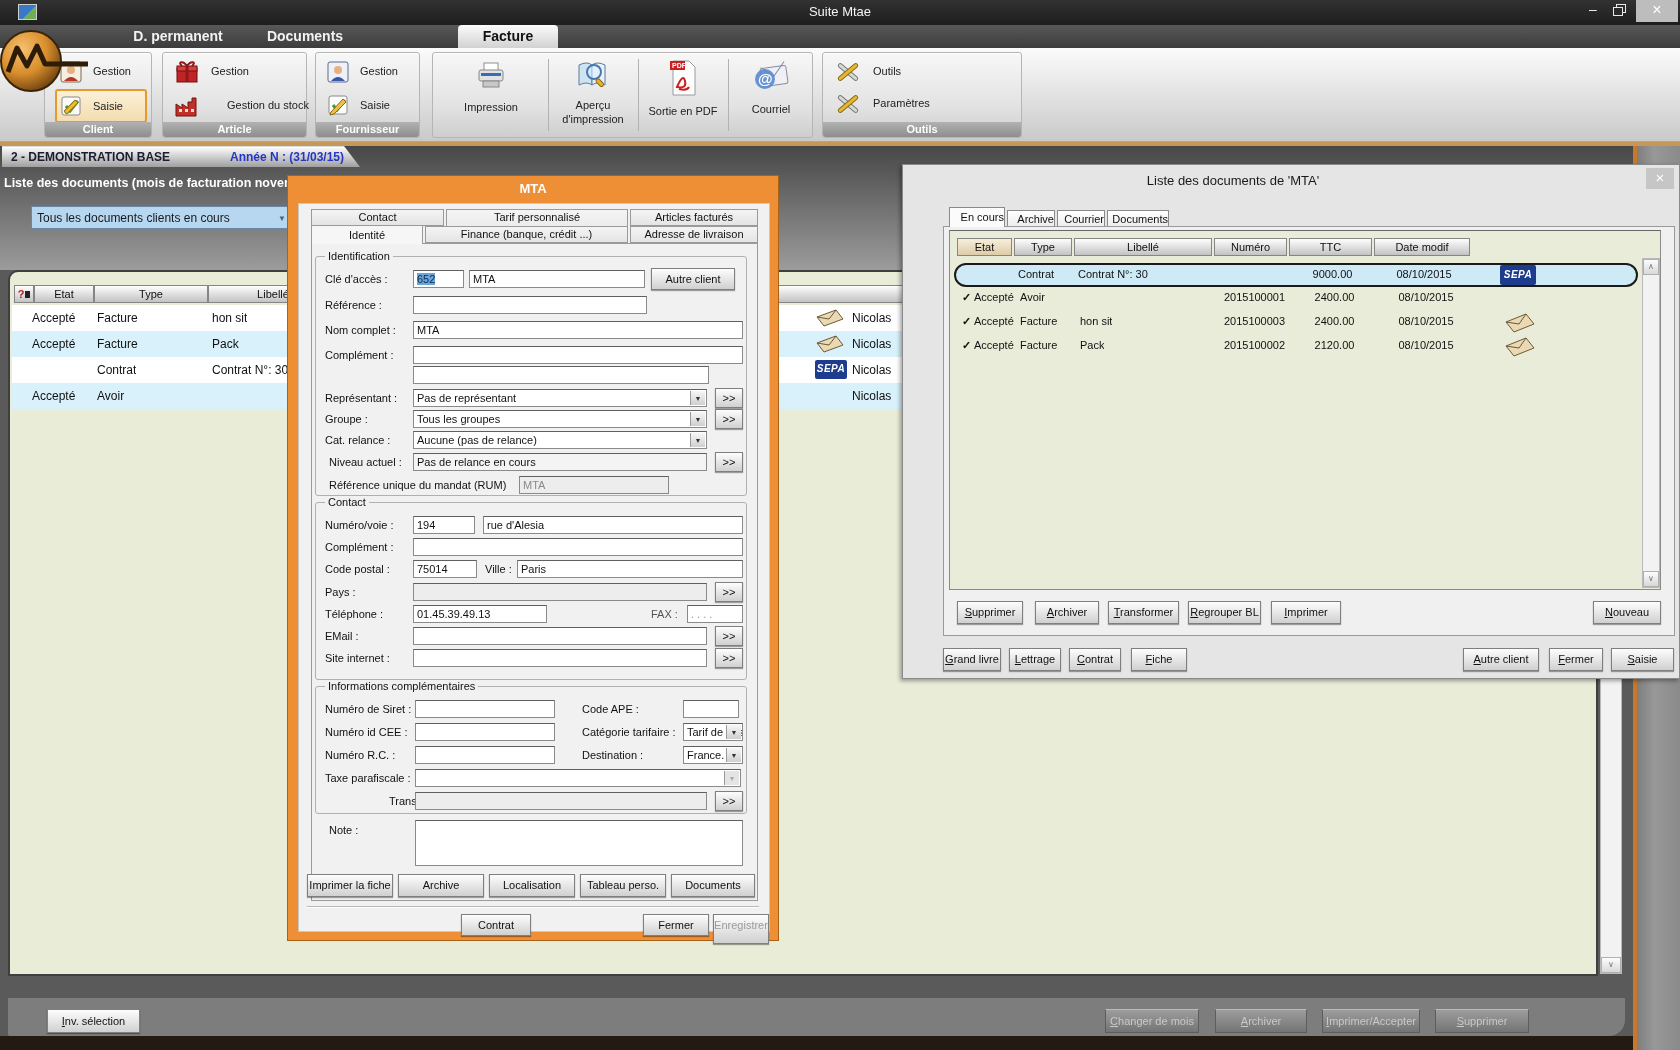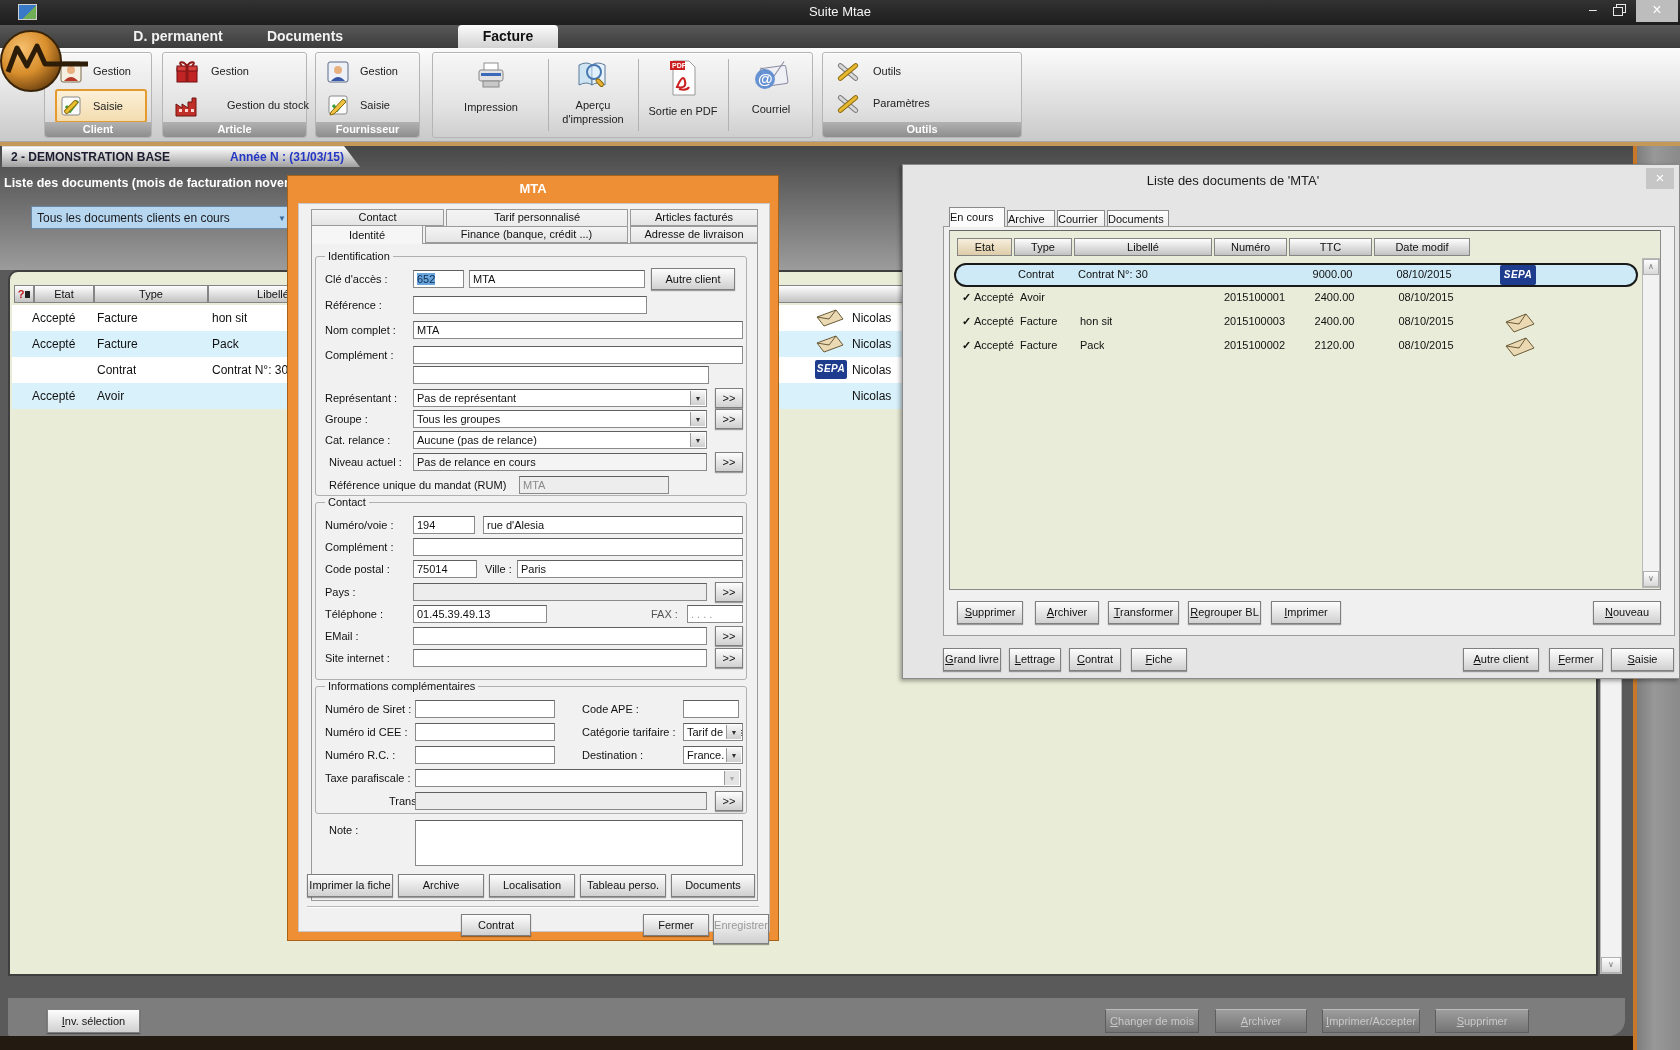--- a/index.html
+++ b/index.html
@@ -19,21 +19,21 @@
 .arr.gray{color:#aaa;background:#e4e4e4;}
 .grp{position:absolute;border:1px solid #b0b0b0;border-radius:3px;}
 .leg{position:absolute;font-size:11px;color:#111;background:#f1f1f1;padding:0 3px;white-space:nowrap;}
 .th{position:absolute;background:linear-gradient(#fefefe,#e0e0e0 50%,#c3c3c3);border:1px solid #858585;text-align:center;font-size:11px;line-height:16px;color:#111;white-space:nowrap;overflow:hidden;}
 .rgroup{position:absolute;border:1px solid #b5b5b5;border-radius:3px;background:linear-gradient(#f7f7f7,#e2e2e2 65%,#cecece);box-shadow:inset 0 1px 0 #fff;}
 .glabel{position:absolute;left:0;right:0;bottom:0;height:15px;background:linear-gradient(#b2b2b2,#8d8d8d);color:#fdfdfd;font-size:11px;font-weight:bold;text-align:center;line-height:15px;border-radius:0 0 3px 3px;}
 .rlbl{font-size:11px;color:#222;white-space:nowrap;}
 .mtab{position:absolute;font-size:14px;font-weight:bold;color:#f2f2f2;text-align:center;line-height:23px;}
 .dtab{position:absolute;background:linear-gradient(#f4f4f4,#e4e4e4);border:1px solid #9a9a9a;text-align:center;font-size:11px;color:#111;line-height:15px;white-space:nowrap;overflow:hidden;}
 .dtab.on{background:#f6f6f6;border-bottom:none;z-index:3;line-height:18px;}
-.wtab{position:absolute;background:linear-gradient(#fff,#ececec);border:1px solid #8a8a8a;border-bottom:none;text-align:left;font-size:11px;color:#111;line-height:16px;white-space:nowrap;}
+.wtab{position:absolute;background:linear-gradient(#fff,#ececec);border:1px solid #8a8a8a;border-bottom:none;text-align:right;font-size:11px;color:#111;line-height:16px;white-space:nowrap;}
 .wtab.on{background:#fbfbfb;z-index:3;}
 .sepa{position:absolute;background:#1e3c8e;color:#fff;font-style:italic;font-weight:bold;font-size:10px;text-align:center;border-radius:2px;line-height:18px;letter-spacing:.5px;}
 .chk{color:#1f8f1f;font-weight:bold;font-size:11px;}
 .cell{position:absolute;font-size:11px;color:#111;white-space:nowrap;overflow:hidden;}
 .sb{position:absolute;background:#f2f2f2;border:1px solid #b9b9b9;}
 .sbarr{position:absolute;left:0;right:0;height:16px;background:linear-gradient(#fdfdfd,#d8d8d8);border:1px solid #b0b0b0;text-align:center;font-size:8px;color:#777;line-height:14px;}
 svg{display:block;}
 </style>
 </head>
 <body>

